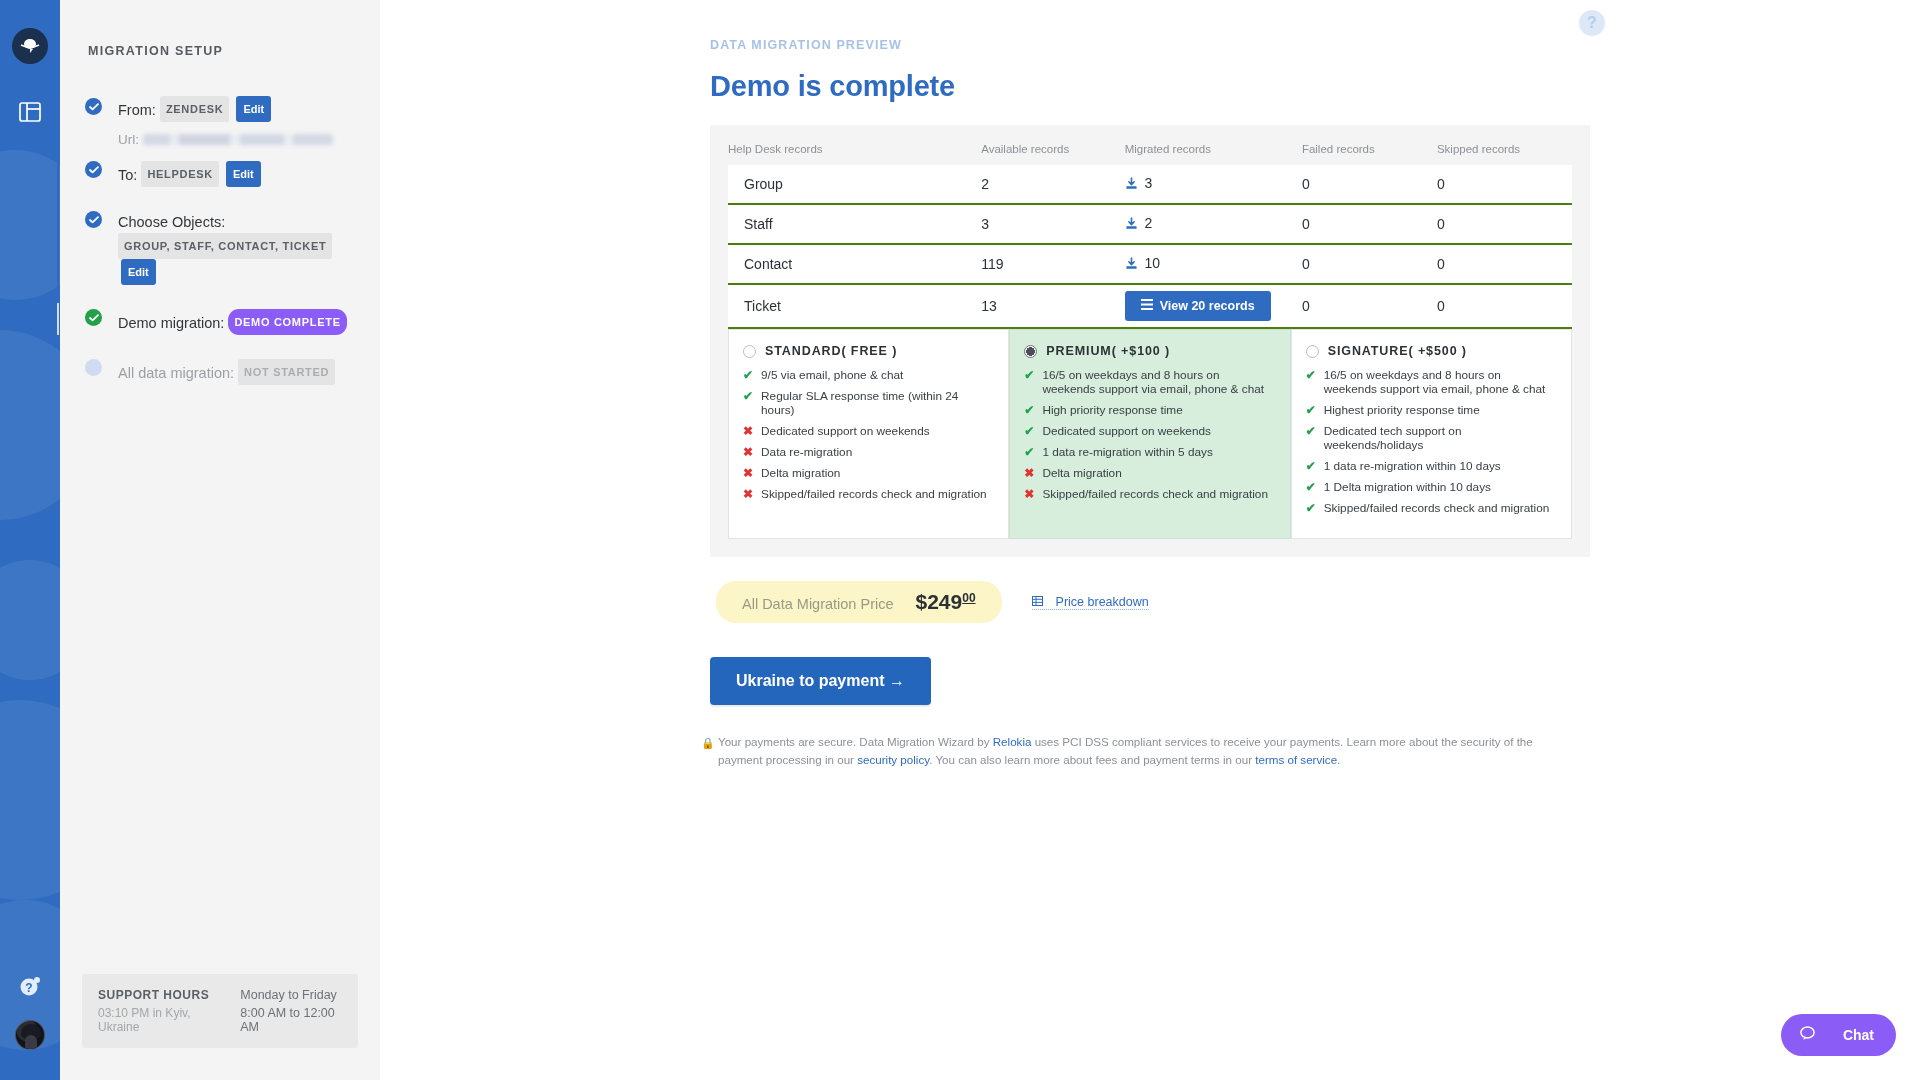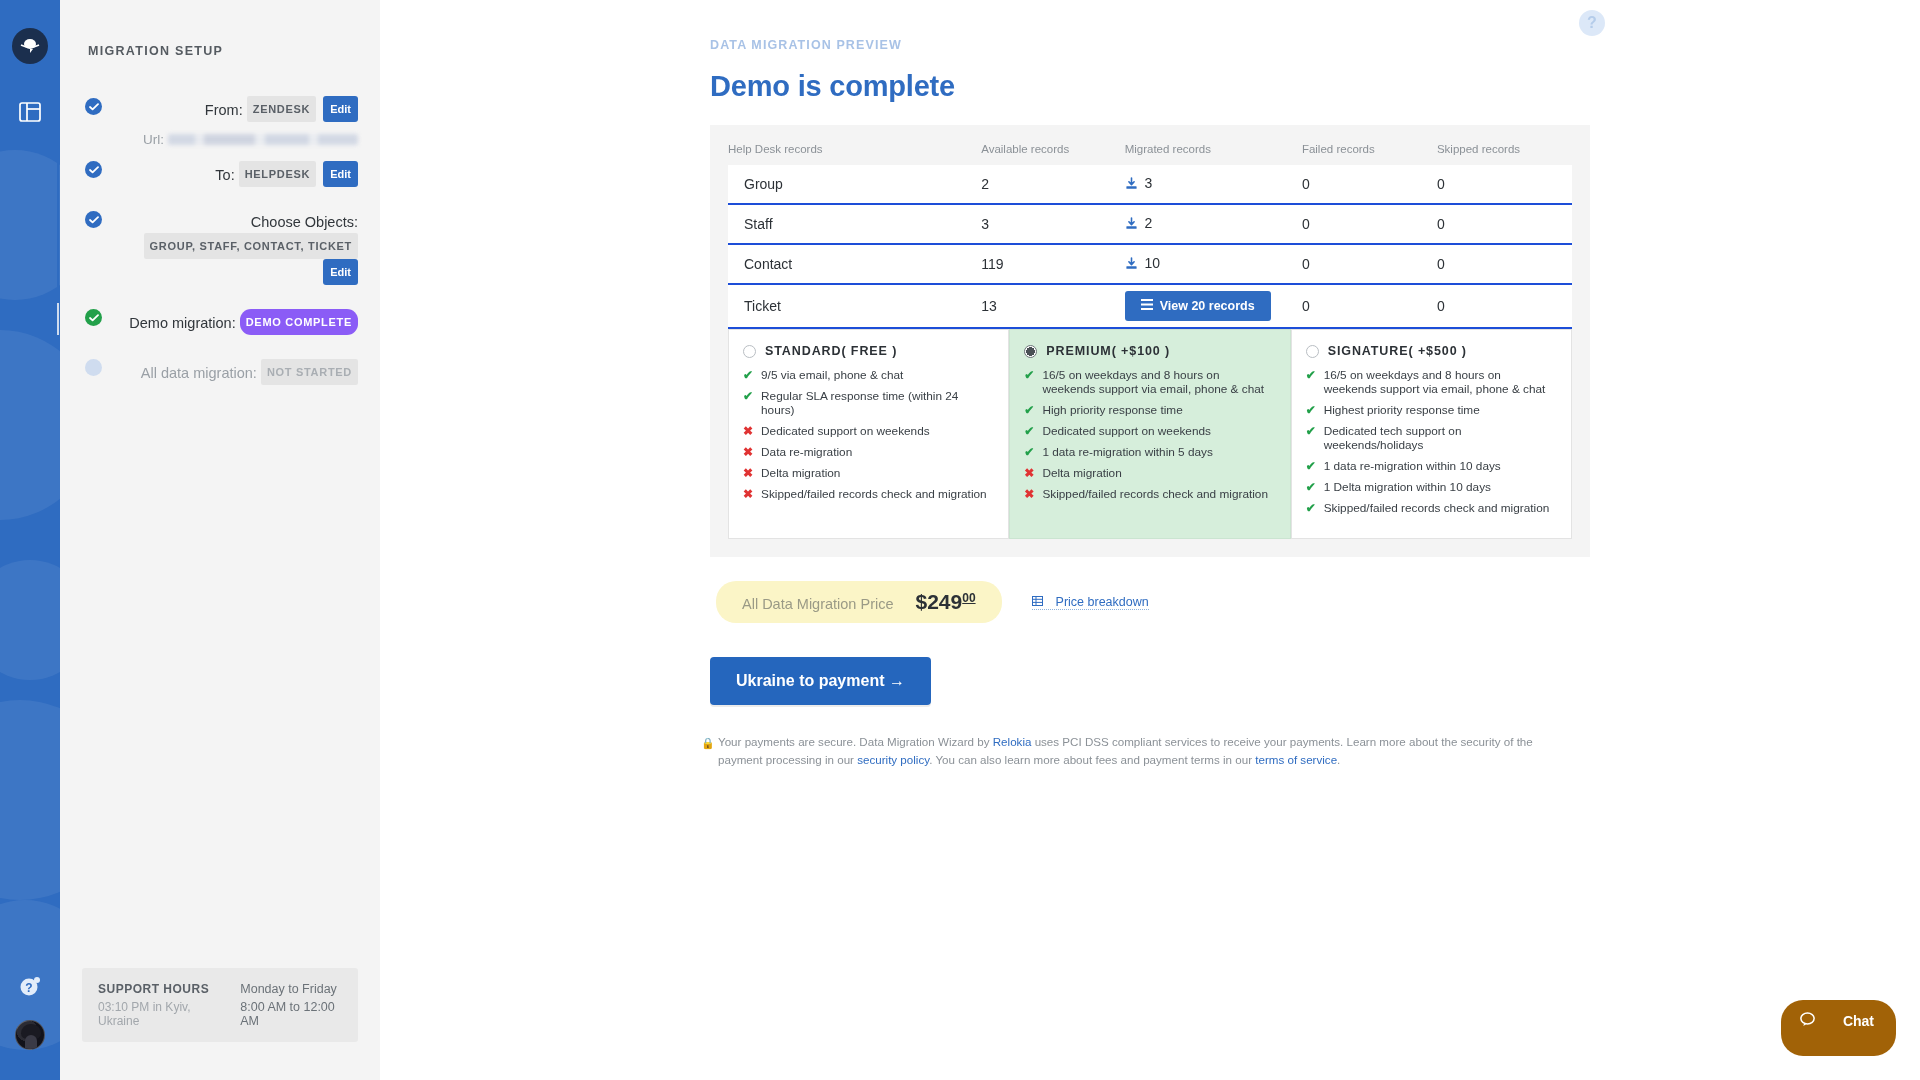--- a/index.html
+++ b/index.html
@@ -63,21 +63,21 @@
     width: 320px; flex: 0 0 320px; height: 1080px;
     background: #f4f4f4;
     position: relative;
     padding: 0 22px;
   }
   .sidebar-title {
     font-size: 12.5px; letter-spacing: 1.3px; font-weight: 700;
     color: #555b61; margin-top: 44px; margin-left: 6px;
   }
 
-  .steps { margin-top: 38px; position: relative; padding-left: 36px; text-align: right; }
+  .steps { margin-top: 38px; position: relative; padding-left: 36px; }
   .step { position: relative; margin-bottom: 2px; }
   .step-bullet {
     position: absolute; left: -33px; top: 2px;
     width: 17px; height: 17px; border-radius: 50%;
     display: flex; align-items: center; justify-content: center;
   }
   .bullet-blue { background: #2f6cc1; }
   .bullet-green { background: #22a04a; }
   .bullet-grey { background: #cfdcef; }
   .step-line {
@@ -107,21 +107,21 @@
   .url-row { font-size: 13.5px; color: #9aa0a6; margin: 10px 0 14px 0; }
   .url-blur {
     display: inline-block; height: 11px; width: 190px;
     vertical-align: -1px; margin-left: 4px; border-radius: 2px;
     background: linear-gradient(90deg,#cdd4e2 0 14%,#e6e9ef 14% 19%,#c9cfdd 19% 46%,
                 #e8ebf0 46% 51%,#ccd3e1 51% 74%,#e8ebf0 74% 79%,#cdd4e2 79% 100%);
     filter: blur(2.2px); opacity: .85;
   }
 
   .support-box {
-    position: absolute; left: 22px; bottom: 38px; width: 276px;
+    position: absolute; left: 22px; bottom: 32px; width: 276px;
     background: #e9e9e9; border-radius: 3px; padding: 14px 16px;
     display: flex; gap: 22px;
   }
   .sh-label { font-size: 12px; font-weight: 700; color: #5a6067; letter-spacing: .5px; }
   .sh-sub { font-size: 12px; color: #a2a7ac; margin-top: 4px; }
   .sh-days { font-size: 12.5px; color: #6b7278; }
   .sh-times { font-size: 12.5px; color: #6b7278; margin-top: 4px; }
 
   
   .main { flex: 1; position: relative; height: 1080px; }
@@ -145,21 +145,21 @@
 
   .panel { background: #f4f4f4; margin-top: 22px; padding: 14px 18px 18px 18px; }
 
   table.records { width: 100%; border-collapse: collapse; }
   table.records th {
     text-align: left; font-size: 11.5px; font-weight: 400; color: #8b9197;
     padding: 4px 0 10px 0;
   }
   table.records td {
     background: #fff; font-size: 14px; color: #2c3136;
-    padding: 10px 0; border-bottom: 2px solid #1d4ed8;
+    padding: 10px 0; border-bottom: 2px solid #4d7c0f;
   }
   table.records td:first-child { padding-left: 16px; }
   .col-name { width: 30%; }
   .col-avail { width: 17%; }
   .col-mig { width: 21%; }
   .col-fail { width: 16%; }
   .col-skip { width: 16%; }
   .dl-icon { color: #2f6cc1; margin-right: 3px; vertical-align: -2px; }
   .view-records-btn {
     display: inline-flex; align-items: center; gap: 7px;
@@ -220,22 +220,22 @@
   .secure-note {
     margin-top: 28px; font-size: 11.6px; color: #8b9197;
     line-height: 18px; max-width: 860px; padding-left: 8px;
     position: relative;
   }
   .lock-icon { position: absolute; left: -9px; top: 1px; font-size: 11px; color: #8b9197; }
   .secure-note a { color: #2f6cc1; text-decoration: none; }
 
   .chat-widget {
     position: absolute; right: 24px; bottom: 24px;
-    background: #a16207; color: #fff; border-radius: 22px;
-    padding: 11px 22px 25px 18px; display: inline-flex;
+    background: #8b5cf6; color: #fff; border-radius: 22px;
+    padding: 11px 22px 11px 18px; display: inline-flex;
     align-items: center; gap: 27px; font-size: 14px; font-weight: 700;
     cursor: pointer;
   }
 </style>
 </head>
 <body>
 
 <div class="rail">
   <div class="blob blob-a"></div>
   <div class="blob blob-b"></div>

